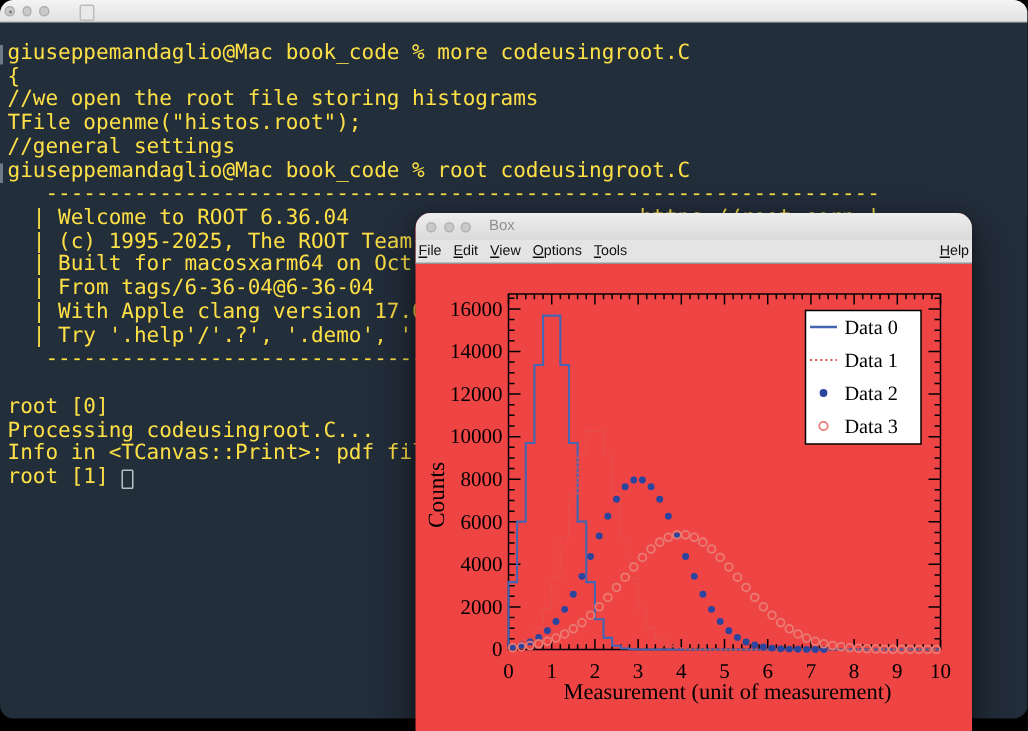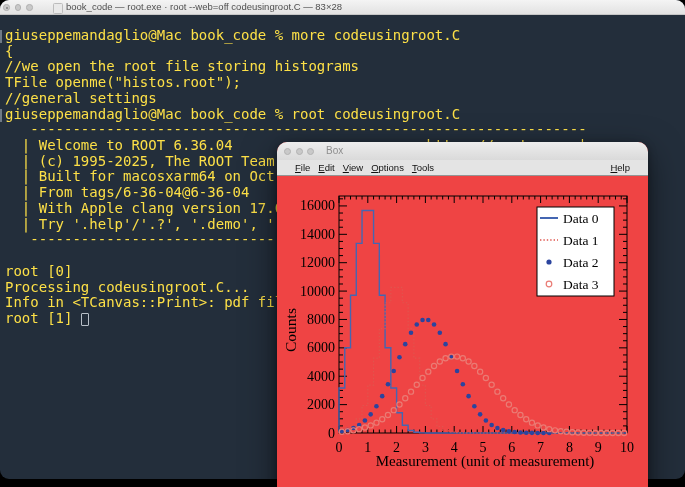--- a/index.html
+++ b/index.html
@@ -28,36 +28,35 @@
     border-radius:10px 10px 8px 8px;overflow:hidden;
     box-shadow:0 12px 34px rgba(0,0,0,.5), 0 2px 8px rgba(0,0,0,.35);}
   .cv-titlebar{position:absolute;left:0;top:0;right:0;height:18px;
     background:linear-gradient(#ededed,#dadada);border-bottom:1px solid #bdbdbd;}
   .cv-tl{position:absolute;top:5.5px;width:7px;height:7px;border-radius:50%;
     background:#c9c9c9;border:.5px solid #b2b2b2;box-sizing:border-box;}
   .cv-title{position:absolute;left:49px;top:0;height:18px;line-height:18px;
     font-size:10px;color:#8e8e8e;}
   .cv-menubar{position:absolute;left:0;top:18px;right:0;height:16px;background:#e4e4e4;
     border-bottom:1px solid #949494;display:flex;align-items:center;
-    padding:0 18px;gap:8px;font-size:9.5px;color:#111;box-sizing:border-box;}
+    padding:0 2px;gap:8px;font-size:9.5px;color:#111;box-sizing:border-box;}
   .menu-item{cursor:default;white-space:nowrap;}
   .menu-spacer{flex:1;}
   .cv-plot{position:absolute;left:0;top:34px;}
   .cv-plot text{font-family:"Liberation Serif","DejaVu Serif",serif;fill:#000;}
 </style>
 </head>
 <body>
 
 <div class="terminal" style="background: rgb(35, 46, 59);">
   <div class="term-titlebar">
     <span class="tl dot" style="left:3px"></span>
     <span class="tl" style="left:14.5px"></span>
     <span class="tl" style="left:26px"></span>
     <span class="proxy-icon"></span>
-    <span class="term-title">book_code — root.exe · root --web=off codeusingroot.C — 83×28</span>
   </div>
   <div class="prompt-mark" style="top:30px"></div>
   <div class="prompt-mark" style="top:109px"></div>
   <pre class="term-text" id="term-text" style="color: #fde047;">giuseppemandaglio@Mac book_code % more codeusingroot.C
 {
 //we open the root file storing histograms
 TFile openme("histos.root");
 //general settings
 giuseppemandaglio@Mac book_code % root codeusingroot.C
    ------------------------------------------------------------------

